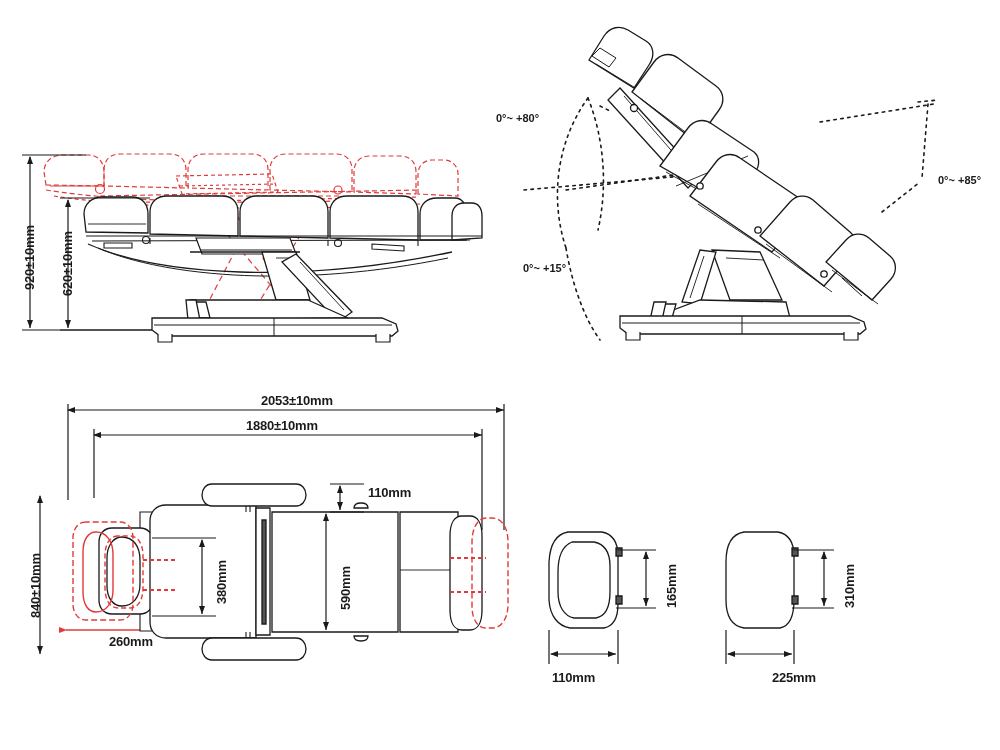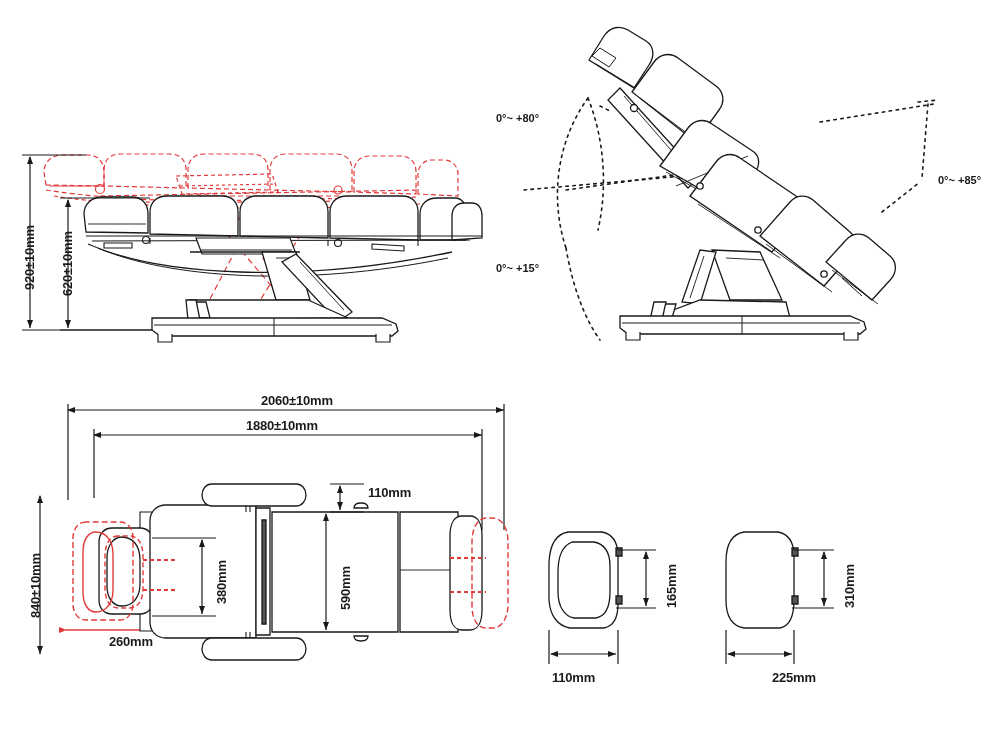--- a/index.html
+++ b/index.html
@@ -320,25 +320,25 @@
       <path d="M68,200 L68,328" marker-start="url(#arS)" marker-end="url(#ar)"></path>
     </g>
   </svg>
 
   <div class="dimtext vert" style="left:22px; top:290px; transform:rotate(-90deg);">920±10mm</div>
 
   <div class="dimtext vert" style="left:60px; top:296px; transform:rotate(-90deg);">620±10mm</div>
 
   <div class="angtext" style="left:496px; top:112px;">0°~ +80°</div>
 
-  <div class="angtext" style="left:496px; top:262px;">0°~ +15°</div>
+  <div class="angtext" style="left:523px; top:262px;">0°~ +15°</div>
 
   <div class="angtext" style="left:938px; top:174px;">0°~ +85°</div>
 
-  <div class="dimtext" style="left:261px; top:393px;">2060±10mm</div>
+  <div class="dimtext" style="left:261px; top:393px;">2053±10mm</div>
 
   <div class="dimtext" style="left:246px; top:418px;">1880±10mm</div>
 
   <div class="dimtext vert" style="left:28px; top:618px; transform:rotate(-90deg);">840±10mm</div>
 
   <div class="dimtext" style="left:109px; top:634px;">260mm</div>
 
   <div class="dimtext" style="left:368px; top:485px;">110mm</div>
 
   <div class="dimtext vert" style="left:214px; top:604px; transform:rotate(-90deg);">380mm</div>

